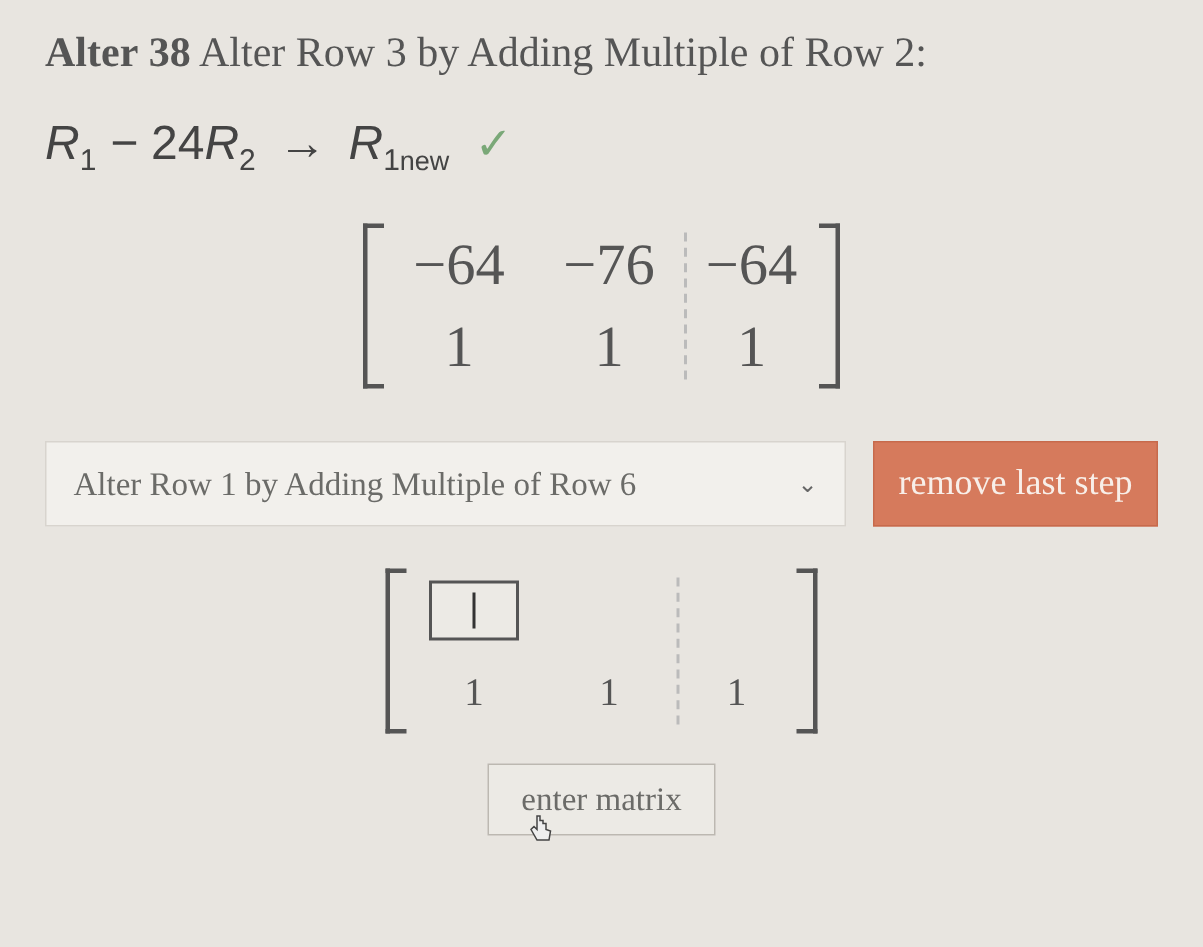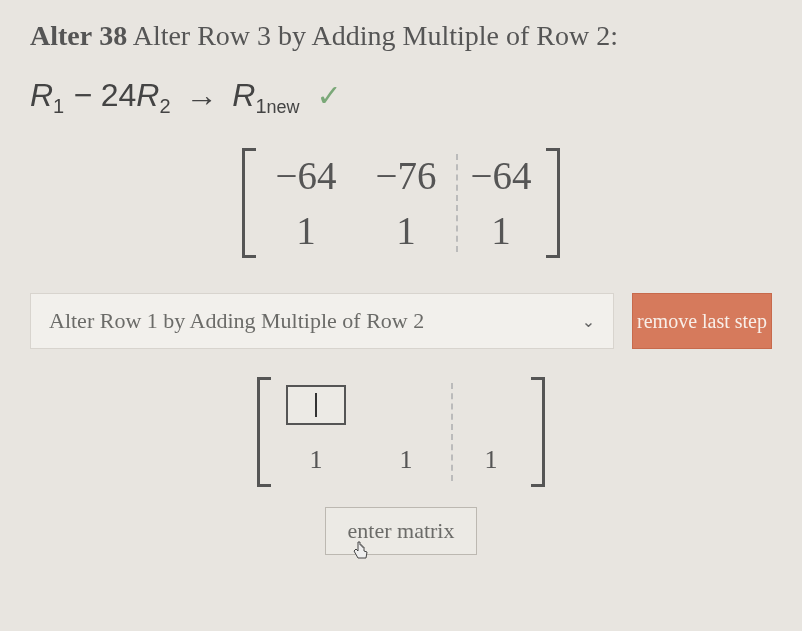--- a/index.html
+++ b/index.html
@@ -80,22 +80,22 @@
     display: flex;
     align-items: center;
     justify-content: space-between;
     font-family: Georgia, serif;
   }
   .chev { font-size: 16px; color: #666; }
   .remove-btn {
     background: #d67a5c;
     color: #f8efe9;
     border: 1px solid #c76a4c;
-    padding: 14px 4px;
-    font-size: 20px;
+    padding: 14px 16px;
+    font-size: 24px;
     font-family: Georgia, serif;
     cursor: pointer;
   }
   .input-matrix-wrap { display: flex; justify-content: center; margin-bottom: 20px; }
   .matrix2 {
     display: flex;
     align-items: stretch;
     font-family: 'Times New Roman', serif;
   }
   .mgrid2 {
@@ -181,21 +181,21 @@
       <span>1</span>
       <span>1</span>
       <span>1</span>
     </div>
     <div class="bracket-r"></div>
   </div>
 </div>
 
 <div class="controls-row">
   <div class="dropdown">
-    <span>Alter Row 1 by Adding Multiple of Row 2</span>
+    <span>Alter Row 1 by Adding Multiple of Row 6</span>
     <span class="chev">⌄</span>
   </div>
   <button class="remove-btn">remove last step</button>
 </div>
 
 <div class="input-matrix-wrap">
   <div class="matrix2">
     <div class="bracket-l"></div>
     <div class="mgrid2">
       <div class="vdash"></div>

